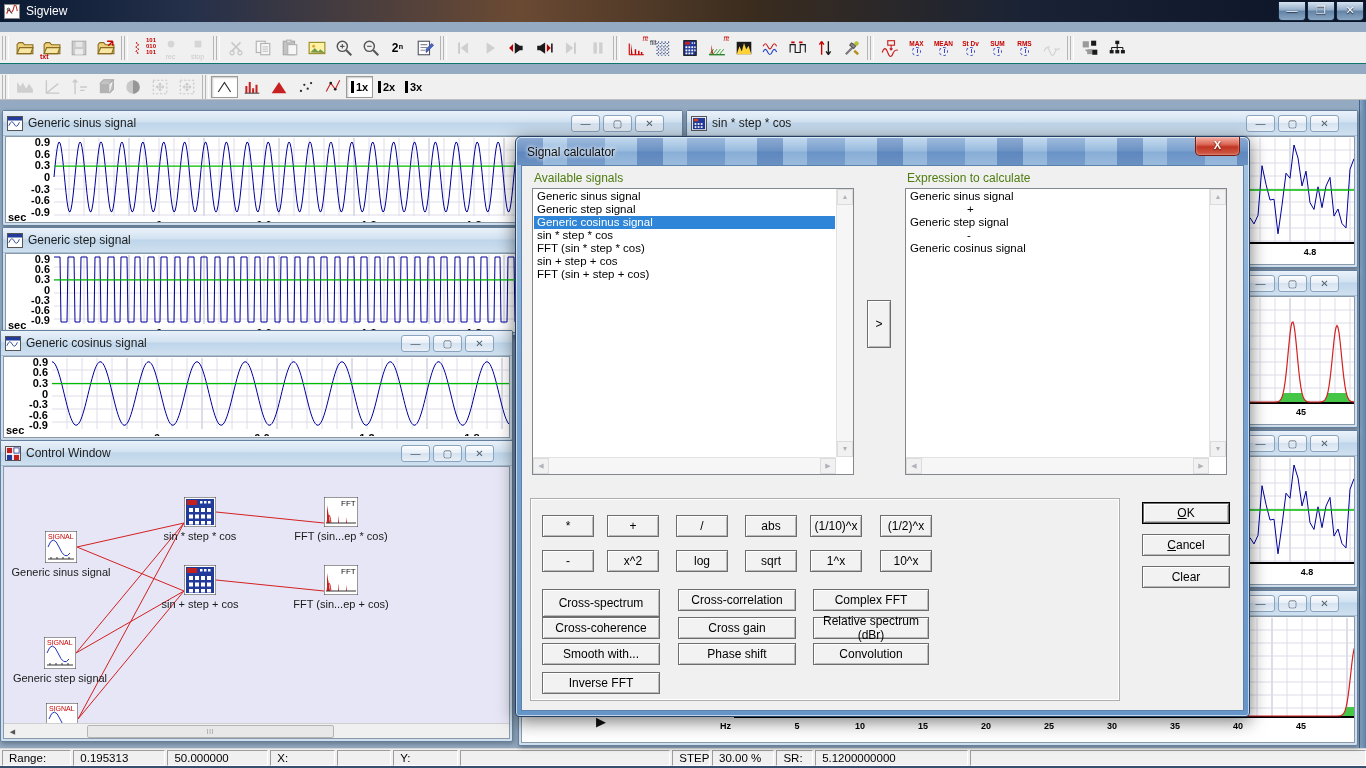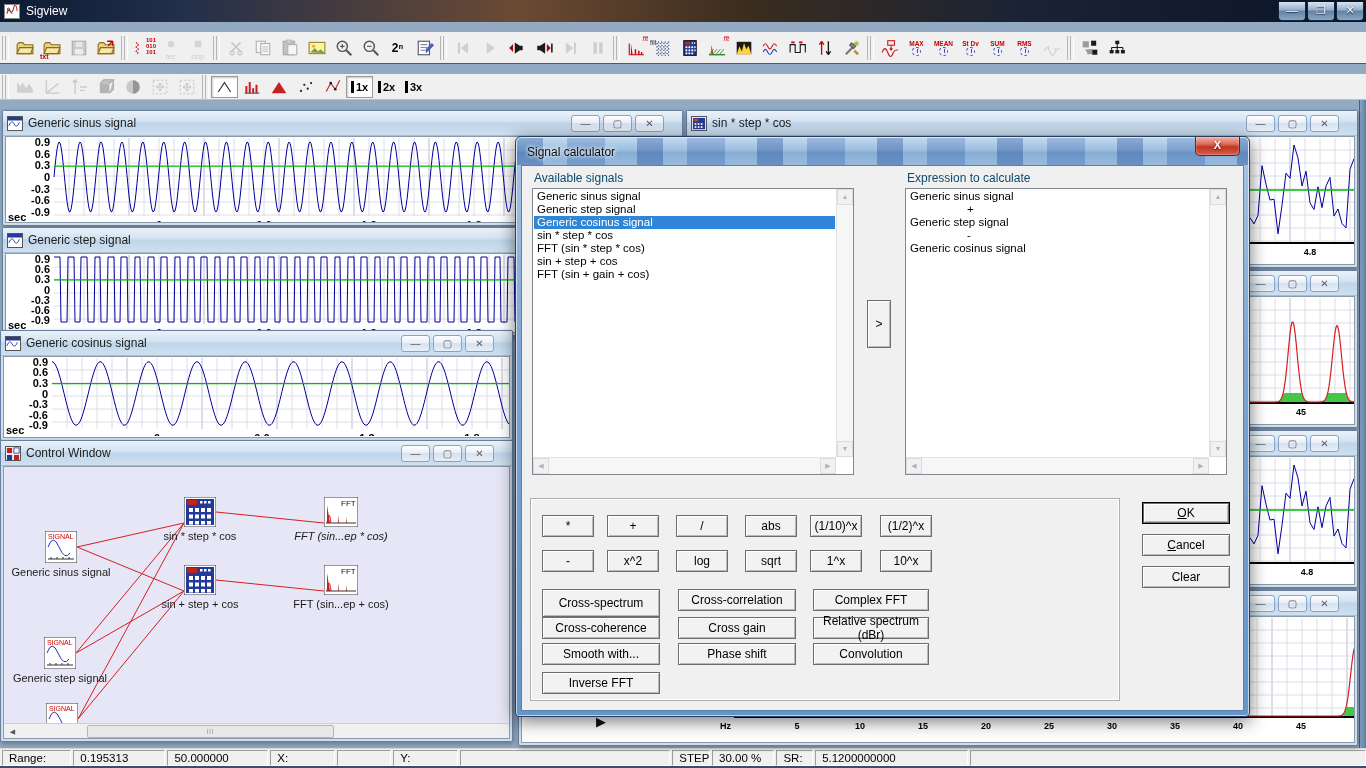--- a/index.html
+++ b/index.html
@@ -69,21 +69,21 @@
     background:linear-gradient(#bad4ec,#8db3da 48%,#7aa4d2 52%,#8db2d8);
     display:flex; align-items:center; }
   #dlg-titlebar:before { content:""; position:absolute; inset:0;
     background:repeating-linear-gradient(90deg, rgba(20,60,140,.28) 0 26px, rgba(255,255,255,.12) 26px 50px, rgba(30,70,150,.18) 50px 88px, rgba(255,255,255,.10) 88px 120px); }
   #dlg-title { position:relative; font-size:12px; color:#0d0d0d; padding-left:10px; text-shadow:0 0 4px #fff,0 0 4px #fff; }
   #dlg-close { position:absolute; right:9px; top:0; width:45px; height:19px; border:1px solid #7c1a10; border-top:none; border-radius:0 0 5px 5px;
     background:linear-gradient(#f4b0a6,#dc6a58 40%,#c03422 55%,#d0604c); color:#fff; font-size:11px; font-weight:bold;
     text-align:center; line-height:17px; text-shadow:0 1px 2px #5a0a04; box-shadow:inset 0 0 2px rgba(255,255,255,.7); }
   #dlg-client { position:absolute; left:5px; right:5px; top:28px; bottom:5px; background:#f0f0f0; border:1px solid #5a82ad; font-size:12px; }
 
-  .dlg-label { position:absolute; font-size:12px; color:#0c4a6e; }
+  .dlg-label { position:absolute; font-size:12px; color:#4d7c0f; }
   .listbox { position:absolute; background:#fff; border:1px solid #828790; }
   .lb-items { position:absolute; left:1px; top:1px; right:18px; bottom:18px; overflow:hidden; }
   .lb-item { height:13px; line-height:13px; font-size:11.5px; color:#000; padding-left:3px; white-space:pre; }
   .lb-item.sel { background:#2f86d8; color:#fff; }
   .lb-item.op { padding-left:60px; }
   .vscroll { position:absolute; right:0; top:0; bottom:17px; width:17px; background:#f6f6f6; border-left:1px solid #e2e2e2; }
   .sb-btn { position:absolute; left:0; width:16px; height:16px; background:#f1f1f1; border:1px solid #dcdcdc;
     color:#b0b4ba; font-size:7px; text-align:center; line-height:14px; }
   .hscroll2 { position:absolute; left:0; right:17px; bottom:0; height:17px; background:#f6f6f6; border-top:1px solid #e2e2e2; }
   .sb-btn.h { top:0; height:16px; }
@@ -1152,21 +1152,21 @@
           <div class="node-lbl" style="left: 126px; top: 63px;">sin * step * cos</div>
           <div class="node-ic" style="left: 320px; top: 30px;">
             <svg viewBox="0 0 34 30" width="34" height="30">
               <rect x="0" y="0" width="34" height="30" fill="#fff" stroke="#333"></rect>
               <text x="17" y="9" font-size="8" fill="#111" font-family="Liberation Sans">FFT</text>
               <path d="M3 26V8l3 18zM14 26v-8l1 8zM22 26v-6l1 6z" fill="#c82020"></path>
               <path d="M2 26h30" stroke="#333"></path>
               <path d="M3 26q2-16 4 0" stroke="#c82020" fill="none"></path>
             </svg>
           </div>
-          <div class="node-lbl" style="left: 267px; top: 63px; font-style: italic;">FFT (sin...ep * cos)</div>
+          <div class="node-lbl" style="left: 267px; top: 63px;">FFT (sin...ep * cos)</div>
           <div class="node-ic" style="left: 180px; top: 98px;">
             <svg viewBox="0 0 32 30" width="32" height="30">
               <rect x="0" y="0" width="32" height="30" fill="#fff" stroke="#333"></rect>
               <rect x="2" y="2" width="28" height="26" fill="#223a9a"></rect>
               <rect x="3" y="3" width="10" height="5" fill="#c42020"></rect>
               <g fill="#fff">
                 <rect x="16" y="4" width="2.5" height="2.5"></rect>
                 <rect x="20" y="4" width="2.5" height="2.5"></rect>
                 <rect x="24" y="4" width="2.5" height="2.5"></rect>
                 <rect x="5" y="11" width="4" height="4"></rect>
@@ -1230,21 +1230,21 @@
     <div id="dlg-client">
       <span class="dlg-label" style="left:12px;top:5px">Available signals</span>
       <div class="listbox" style="left:10px;top:22px;width:322px;height:287px">
         <div class="lb-items" id="avail-items">
             <div class="lb-item">Generic sinus signal</div>
             <div class="lb-item">Generic step signal</div>
             <div class="lb-item sel">Generic cosinus signal</div>
             <div class="lb-item">sin * step * cos</div>
             <div class="lb-item">FFT (sin * step * cos)</div>
             <div class="lb-item">sin + step + cos</div>
-            <div class="lb-item">FFT (sin + gain + cos)</div>
+            <div class="lb-item">FFT (sin + step + cos)</div>
           </div>
         <div class="vscroll">
           <div class="sb-btn" style="top:0">▲</div>
           <div class="sb-btn" style="bottom:0">▼</div>
         </div>
         <div class="hscroll2">
           <div class="sb-btn h" style="left:0">◀</div>
           <div class="sb-btn h" style="left:auto;right:0">▶</div>
         </div>
       </div>

